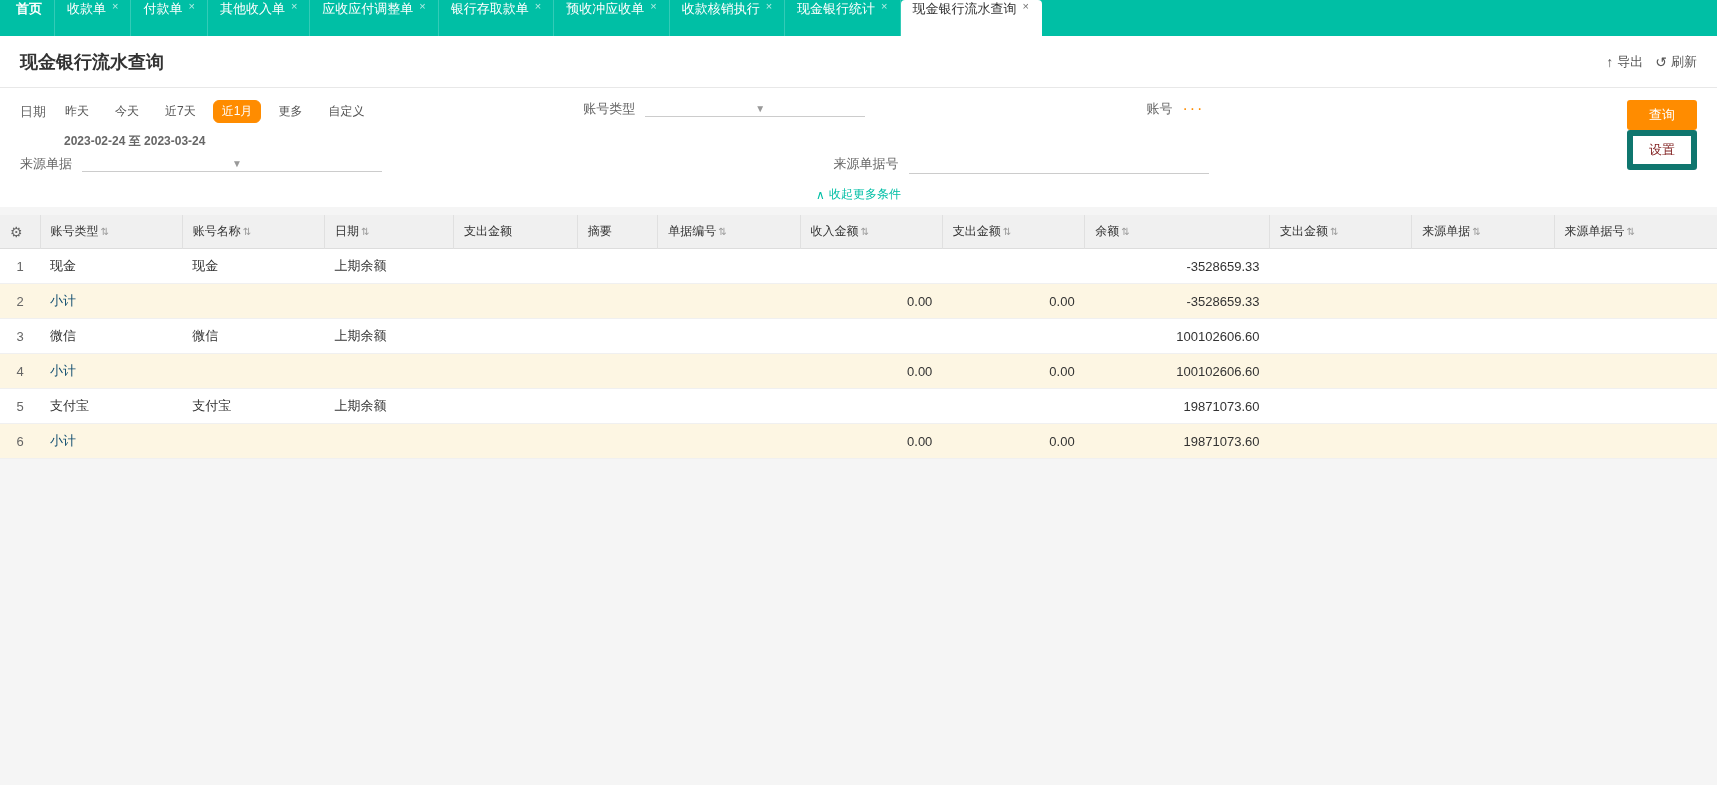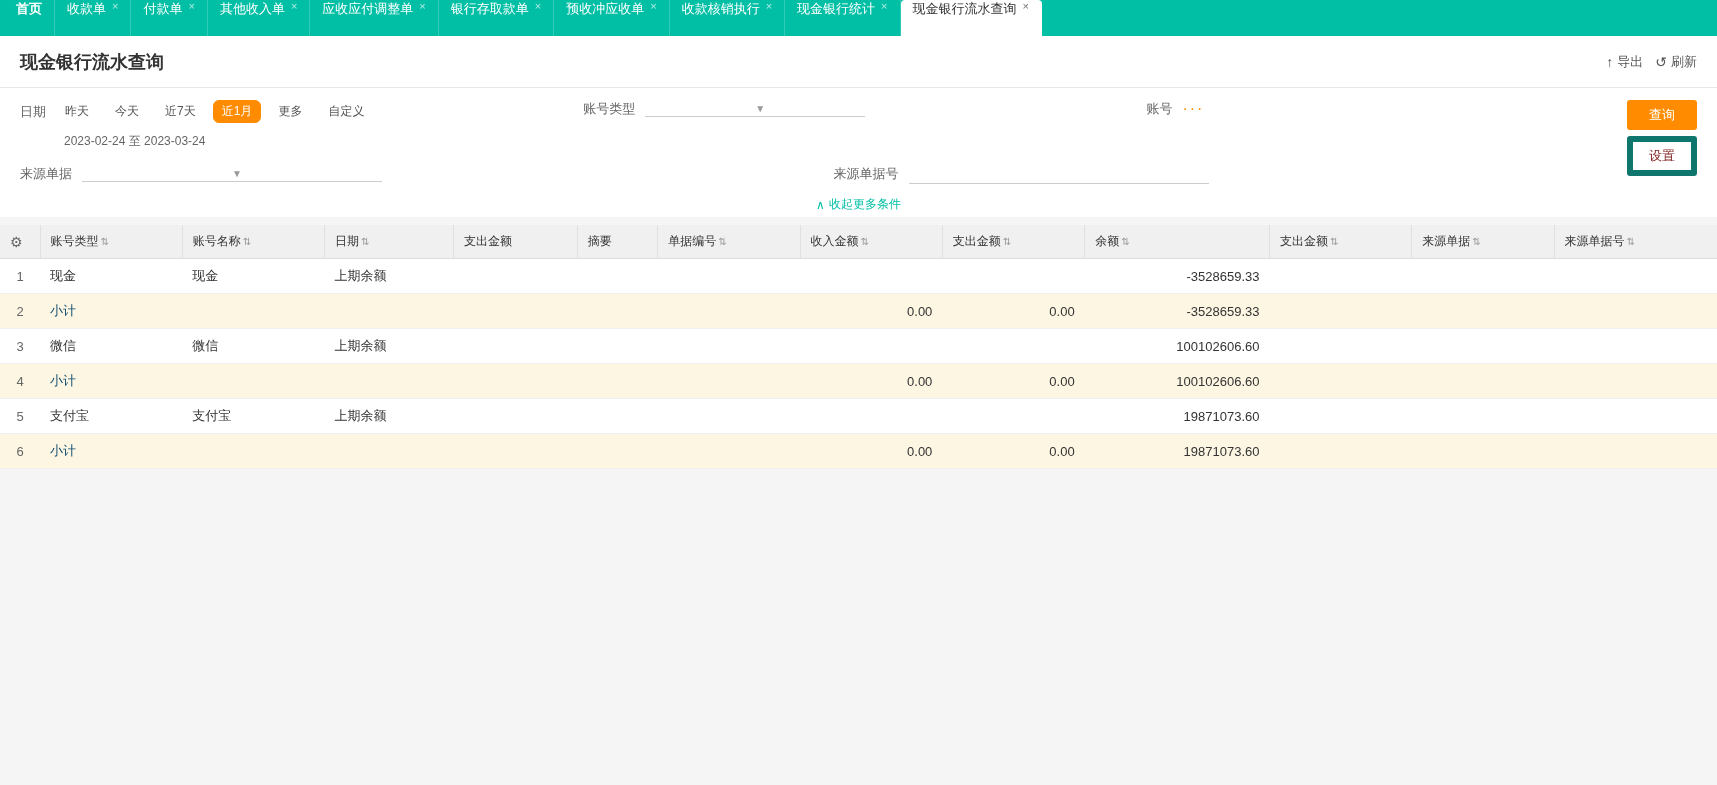--- a/index.html
+++ b/index.html
@@ -224,21 +224,20 @@
       align-items: center;
       gap: 10px;
       margin-bottom: 10px;
     }
     .abs-buttons {
       position: absolute;
       right: 20px;
       top: 12px;
       display: flex;
       flex-direction: column;
-      gap: 6px;
     }
     .ellipsis-btn {
       color: #ff8c00;
       cursor: pointer;
       font-size: 16px;
       letter-spacing: 2px;
     }
     .account-no-row {
       display: flex;
       align-items: center;
@@ -313,21 +312,21 @@
         <span class="filter-label">日期</span>
         <div class="filter-date-options">
           <span class="date-btn">昨天</span>
           <span class="date-btn">今天</span>
           <span class="date-btn">近7天</span>
           <span class="date-btn active">近1月</span>
           <span class="date-btn">更多</span>
           <span class="date-btn">自定义</span>
         </div>
       </div>
-      <div style="margin-left: 40px; margin-bottom: 10px;">
+      <div style="margin-left: 40px;  font-weight: bold;">
         <span class="date-range">2023-02-24 至 2023-03-24</span>
       </div>
     </div>
 
     <div class="filter-col">
       <div class="filter-row-inline">
         <span class="filter-label">账号类型</span>
         <div class="filter-select" style="min-width:220px;">
           <span></span>
           <span class="arrow">▼</span>

